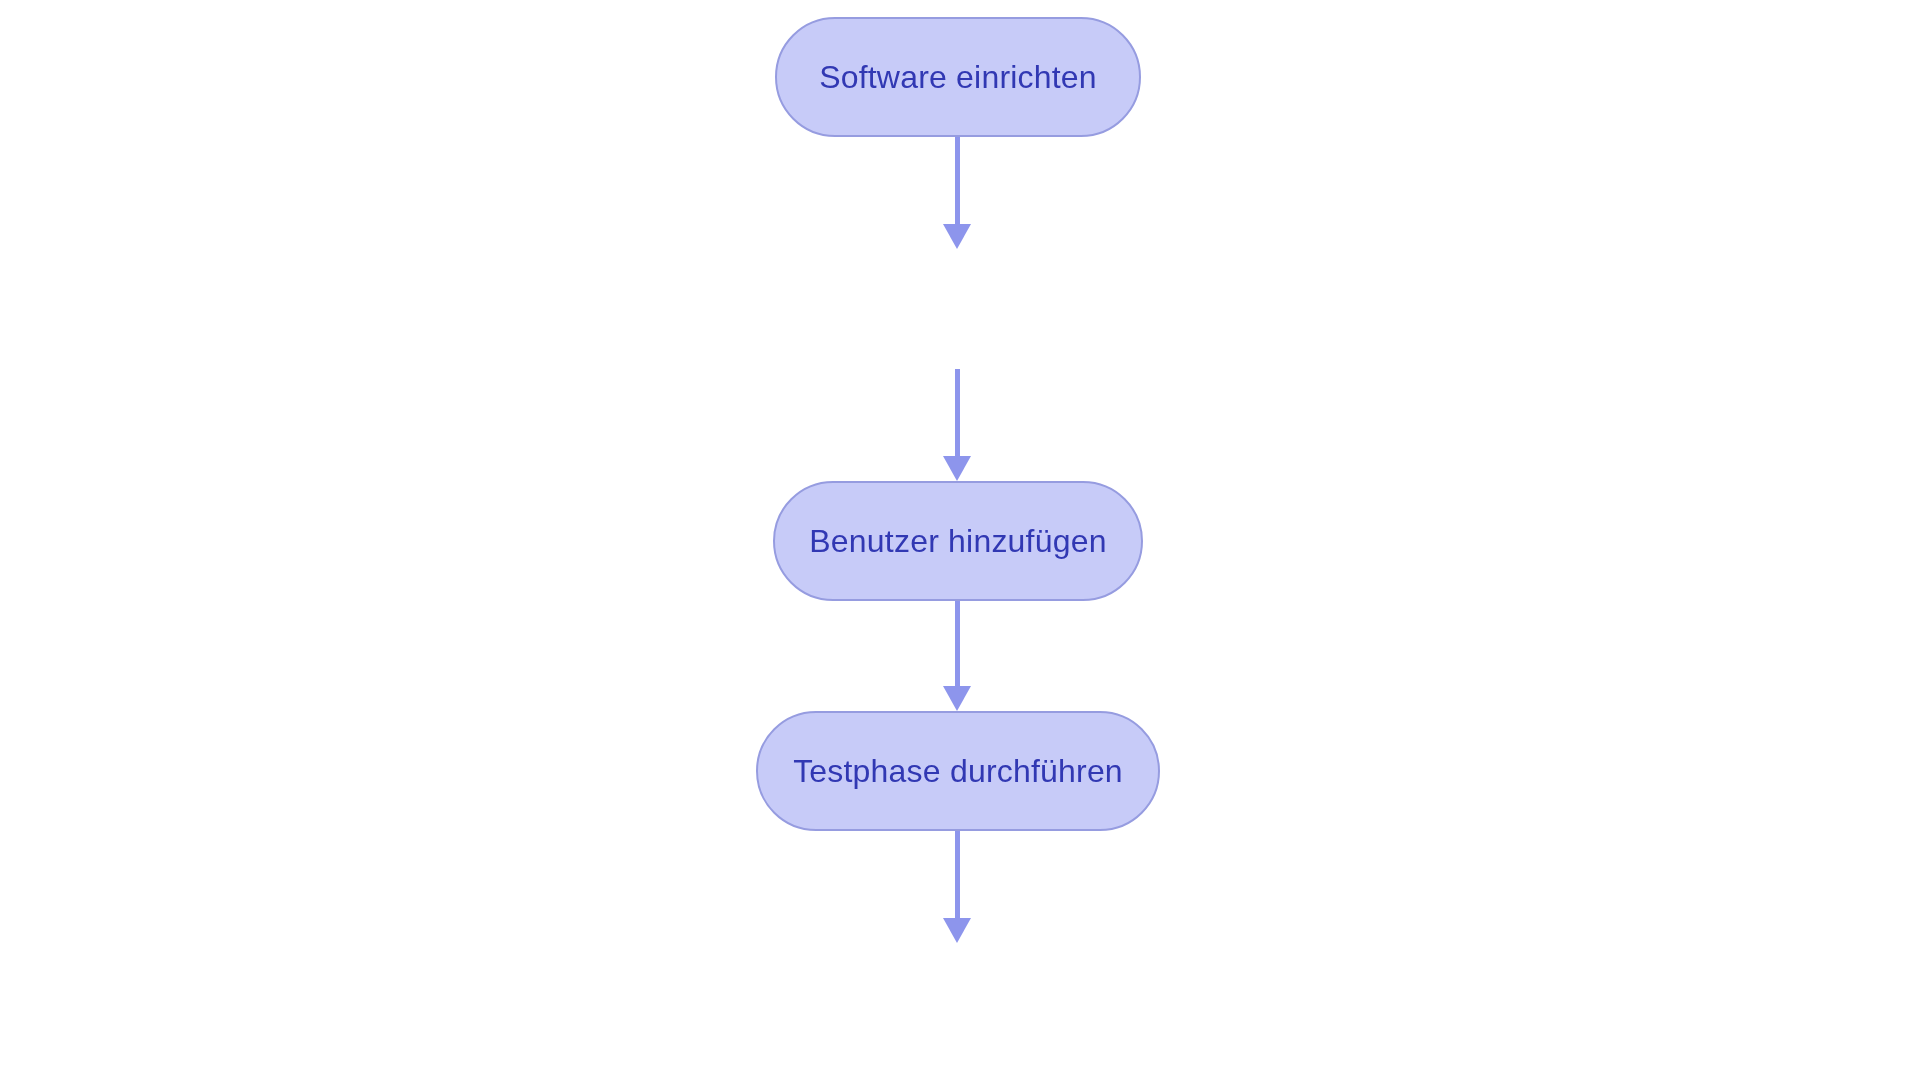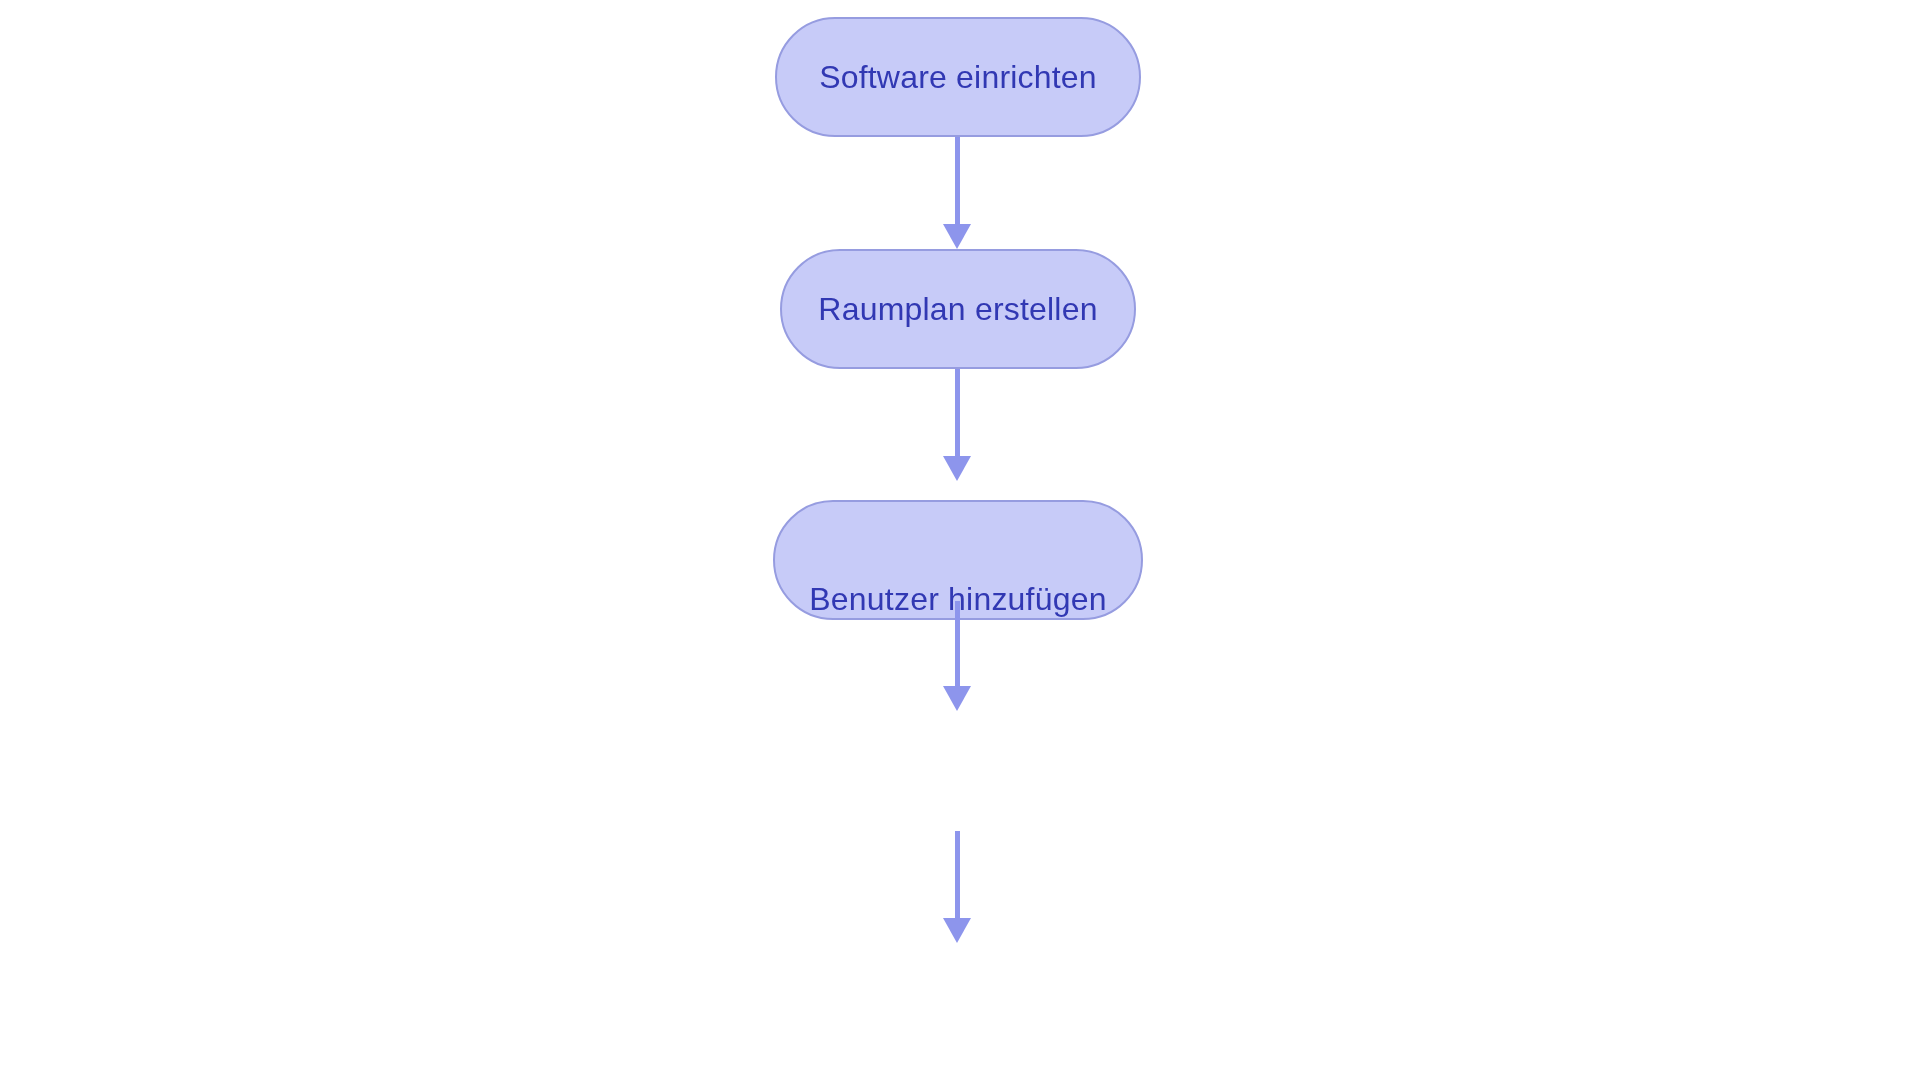--- a/index.html
+++ b/index.html
@@ -26,21 +26,21 @@
     display: flex;
     align-items: center;
     justify-content: center;
     font-size: 32px;
     letter-spacing: 0.2px;
     white-space: nowrap;
     text-align: center;
   }
   .node-1 { left: 775px; top: 17px;  width: 366px; }
   .node-2 { left: 780px; top: 249px; width: 356px; }
-  .node-3 { left: 773px; top: 500px; width: 370px; align-items: flex-end; }
+  .node-3 { left: 773px; top: 481px; width: 370px; }
   .node-4 { left: 756px; top: 711px; width: 404px; }
   .node-5 { left: 757px; top: 943px; width: 402px; }
 
   .edge .shaft {
     position: absolute;
     left: 955px;
     width: 5px;
     background: var(--arrow, #8d95ec);
   }
   .edge .head {
@@ -68,38 +68,38 @@
 
   <div class="node node-1">
     <span>Software einrichten</span>
   </div>
 
   <div class="edge edge-1">
     <div class="shaft"></div>
     <div class="head"></div>
   </div>
 
-  <div class="node node-2">
-    <span>Raumplan erstellen</span>
-  </div>
 
   <div class="edge edge-2">
     <div class="shaft"></div>
     <div class="head"></div>
   </div>
 
   <div class="node node-3">
     <span>Benutzer hinzufügen</span>
   </div>
 
   <div class="edge edge-3">
     <div class="shaft"></div>
     <div class="head"></div>
   </div>
 
+  <div class="node node-4">
+    <span>Testphase durchführen</span>
+  </div>
 
   <div class="edge edge-4">
     <div class="shaft"></div>
     <div class="head"></div>
   </div>
 
 
 </div>
 
 </body></html>

